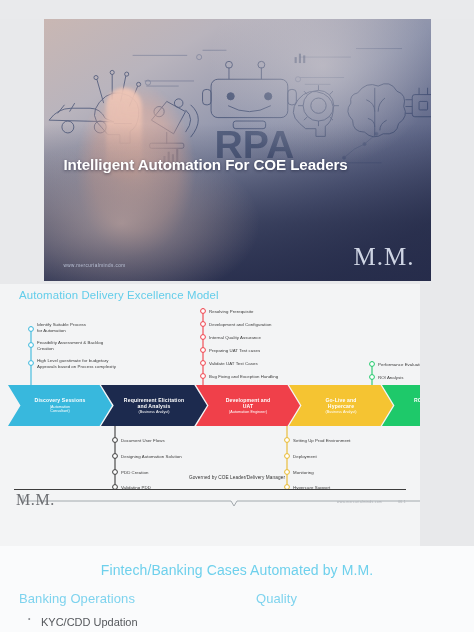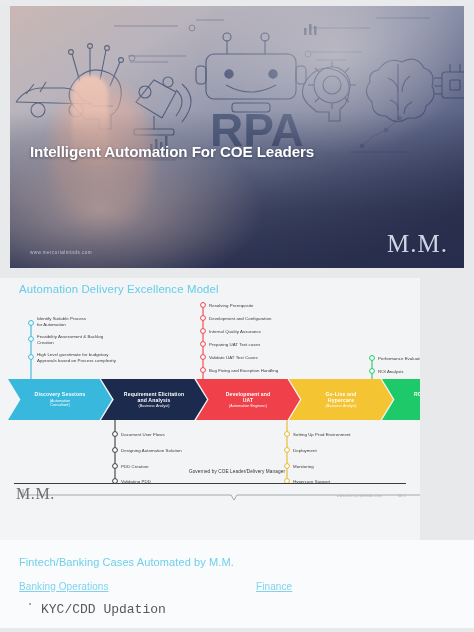--- a/index.html
+++ b/index.html
@@ -7,22 +7,22 @@
     width: 474px; height: 632px;
     background: #e9eaec;
     font-family: "Liberation Sans", sans-serif;
     overflow: hidden;
   }
   .page { position: relative; width: 474px; height: 632px; background:#e8e9eb; }
 
   
   .slide1 {
     position: relative;
-    width: 454px; height: 262px;
-    margin: 6px auto 0 auto;
+    width: 387px; height: 262px;
+    margin: 19px auto 0 auto;
     overflow: hidden;
     background: linear-gradient(150deg, #c9b7b3 0%, #b9b4bd 22%, #8d93ab 48%, #5d6586 70%, #3b4263 88%, #343a5c 100%);
   }
   .hero-bg { position:absolute; inset:0; }
   .hero-vignette {
     position:absolute; inset:0;
     background:
       radial-gradient(ellipse 55% 48% at 20% 78%, rgba(226,196,185,.55), rgba(226,196,185,0) 65%),
       radial-gradient(ellipse 42% 55% at 72% 18%, rgba(222,214,214,.5), rgba(222,214,214,0) 70%),
       linear-gradient(to bottom, rgba(30,36,64,0) 40%, rgba(32,38,66,.62) 78%, rgba(36,42,72,.86) 100%);
@@ -56,21 +56,21 @@
   }
   .hero-logo {
     position:absolute; right:16px; bottom:10px;
     color:#cfd5e4; font-size:25px; font-weight:300; letter-spacing:1px;
     font-family:"Liberation Serif", serif;
   }
 
   
   .slide2 {
     position:relative; width:420px; height:262px; background:#f3f4f5;
-    margin-top:10px; overflow:hidden;
+    margin-top:3px; overflow:hidden;
   }
   .s2-title {
     position:absolute; left:19px; top:5px;
     color:#63cdea; font-size:11.4px; font-weight:400; letter-spacing:.15px;
   }
 
   .diagram { position:absolute; left:0; top:0; width:474px; height:262px; }
   .diagram svg { position:absolute; inset:0; }
 
   .branch-label {
@@ -114,30 +114,30 @@
   }
   .s2-foot-url {
     position:absolute; right:38px; top:216px; color:#a9adb3; font-size:3.4px; letter-spacing:.3px;
   }
   .s2-foot-page {
     position:absolute; right:14px; top:216px; color:#a9adb3; font-size:3.4px; letter-spacing:.3px;
   }
 
   
   .slide3 { position:relative; width:474px; height:auto; background:#fafbfc; padding:16px 19px 0 19px; }
-  .s3-title { color:#6ed0ec; font-size:11px; font-weight:400; letter-spacing:.1px; }
+  .s3-title { color:#6ed0ec; font-size:14px; font-weight:400; letter-spacing:.1px;text-align:center; }
   .s3-intro { margin-top:9px; color:#55585c; font-size:7.4px; line-height:1.5; max-width:245px; }
   .s3-cols { display:flex; margin-top:13px; }
   .s3-col { width:50%; }
   .s3-col.right { padding-left:19px; }
-  .s3-subtitle { color:#7ed3ee; font-size:10px; font-weight:400; letter-spacing:.1px;text-decoration:underline; }
+  .s3-subtitle { color:#7ed3ee; font-size:13px; font-weight:400; letter-spacing:.1px; }
   .s3-list { margin-top:9px; list-style:none; }
   .s3-list li {
     position:relative; padding-left:22px; margin-bottom:9px;
-    color:#55585c; font-size:13px; line-height:1.35;font-family:Liberation Mono, monospace;
+    color:#55585c; font-size:11px; line-height:1.35;
   }
   .s3-list li:before {
     content:"\2022"; position:absolute; left:9px; top:-1px; color:#8a8d92; font-size:7px;
   }
   .s3-col.right .s3-list li { padding-left:18px; }
   .s3-col.right .s3-list li:before { left:4px; }
 </style>
 </head>
 <body>
 
@@ -372,18 +372,18 @@
     <div class="s3-title">Fintech/Banking Cases Automated by M.M.</div>
     <div class="s3-cols">
       <div class="s3-col">
         <div class="s3-subtitle">Banking Operations</div>
         <ul class="s3-list">
           <li>KYC/CDD Updation</li>
 
         </ul>
       </div>
       <div class="s3-col right">
-        <div class="s3-subtitle">Finance</div>
+        <div class="s3-subtitle">Quality</div>
       </div>
     </div>
   </div>
 
 </div>
 
 </body></html>

